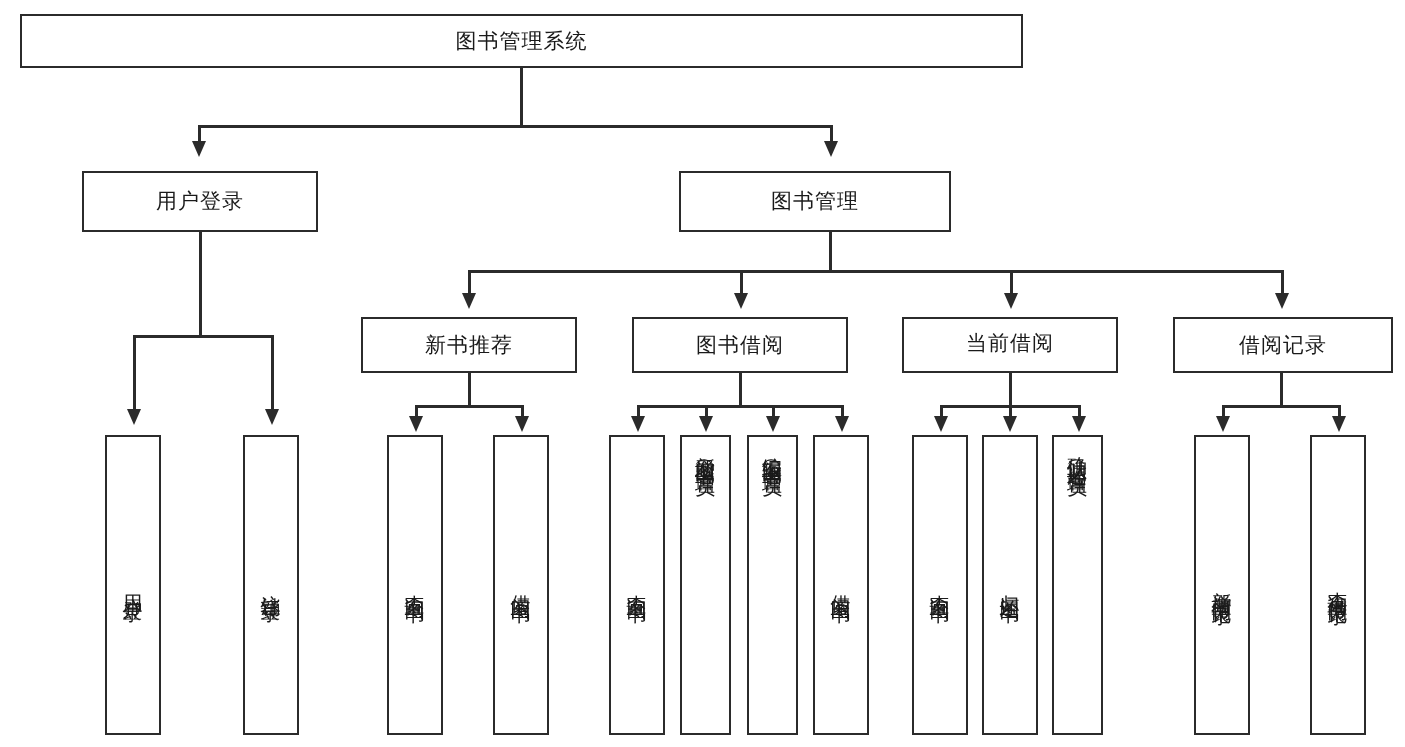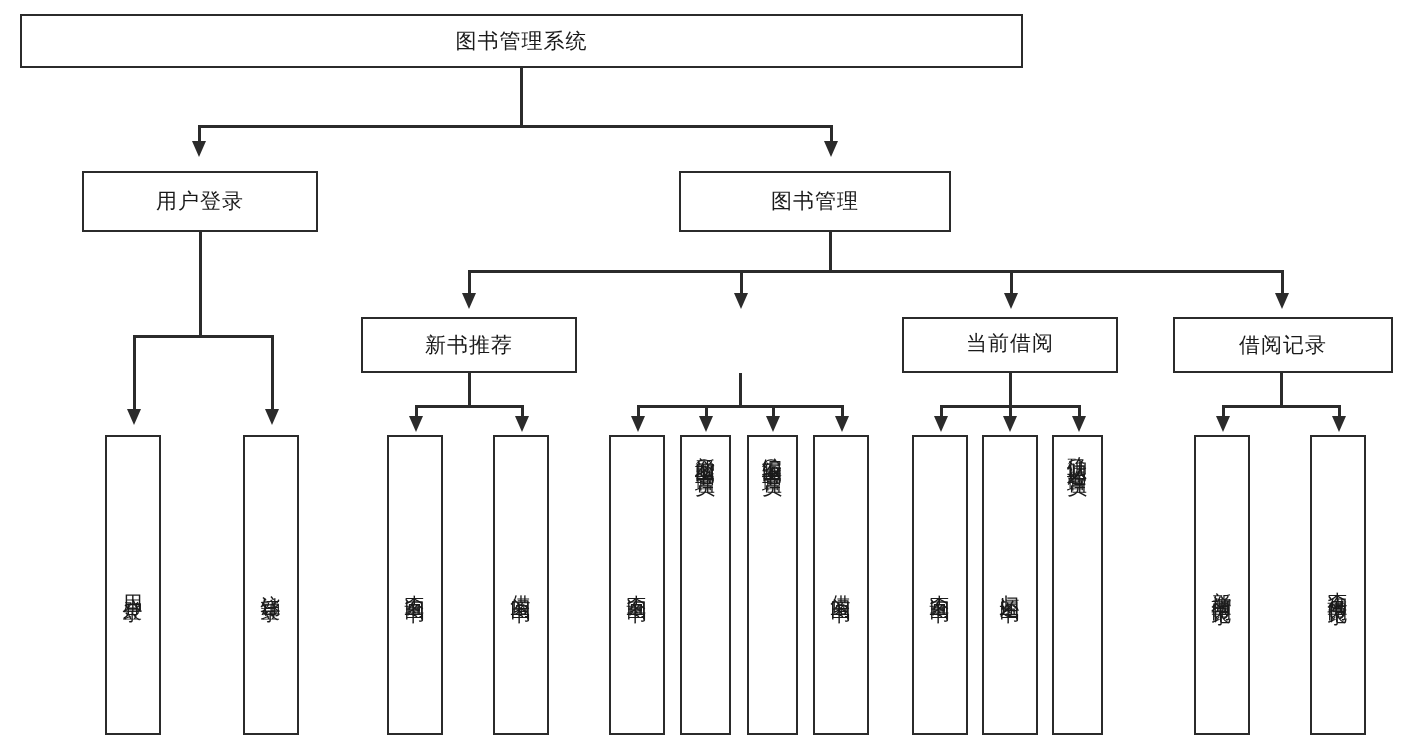--- a/index.html
+++ b/index.html
@@ -115,20 +115,23 @@
   <div class="ln v" style="left:740px;top:270px;height:26px;"></div>
   <div class="arrow" style="left:734px;top:293px;"></div>
   <div class="ln v" style="left:1010px;top:270px;height:26px;"></div>
   <div class="arrow" style="left:1004px;top:293px;"></div>
   <div class="ln v" style="left:1281px;top:270px;height:26px;"></div>
   <div class="arrow" style="left:1275px;top:293px;"></div>
 
   <div class="node" style="left:361px;top:317px;width:216px;height:56px;">
     <span class="label">新书推荐</span>
   </div>
+  <div class="node" style="left:632px;top:317px;width:216px;height:56px;">
+    <span class="label">图书借阅</span>
+  </div>
   <div class="node" style="left:902px;top:317px;width:216px;height:56px;font-family:Liberation Mono, monospace;">
     <span class="label">当前借阅</span>
   </div>
   <div class="node" style="left:1173px;top:317px;width:220px;height:56px;">
     <span class="label">借阅记录</span>
   </div>
 
   <div class="ln v" style="left:468px;top:373px;height:34px;"></div>
   <div class="ln h" style="left:415px;top:405px;width:108px;height:2.5px;"></div>
   <div class="ln v" style="left:415px;top:405px;height:14px;"></div>

